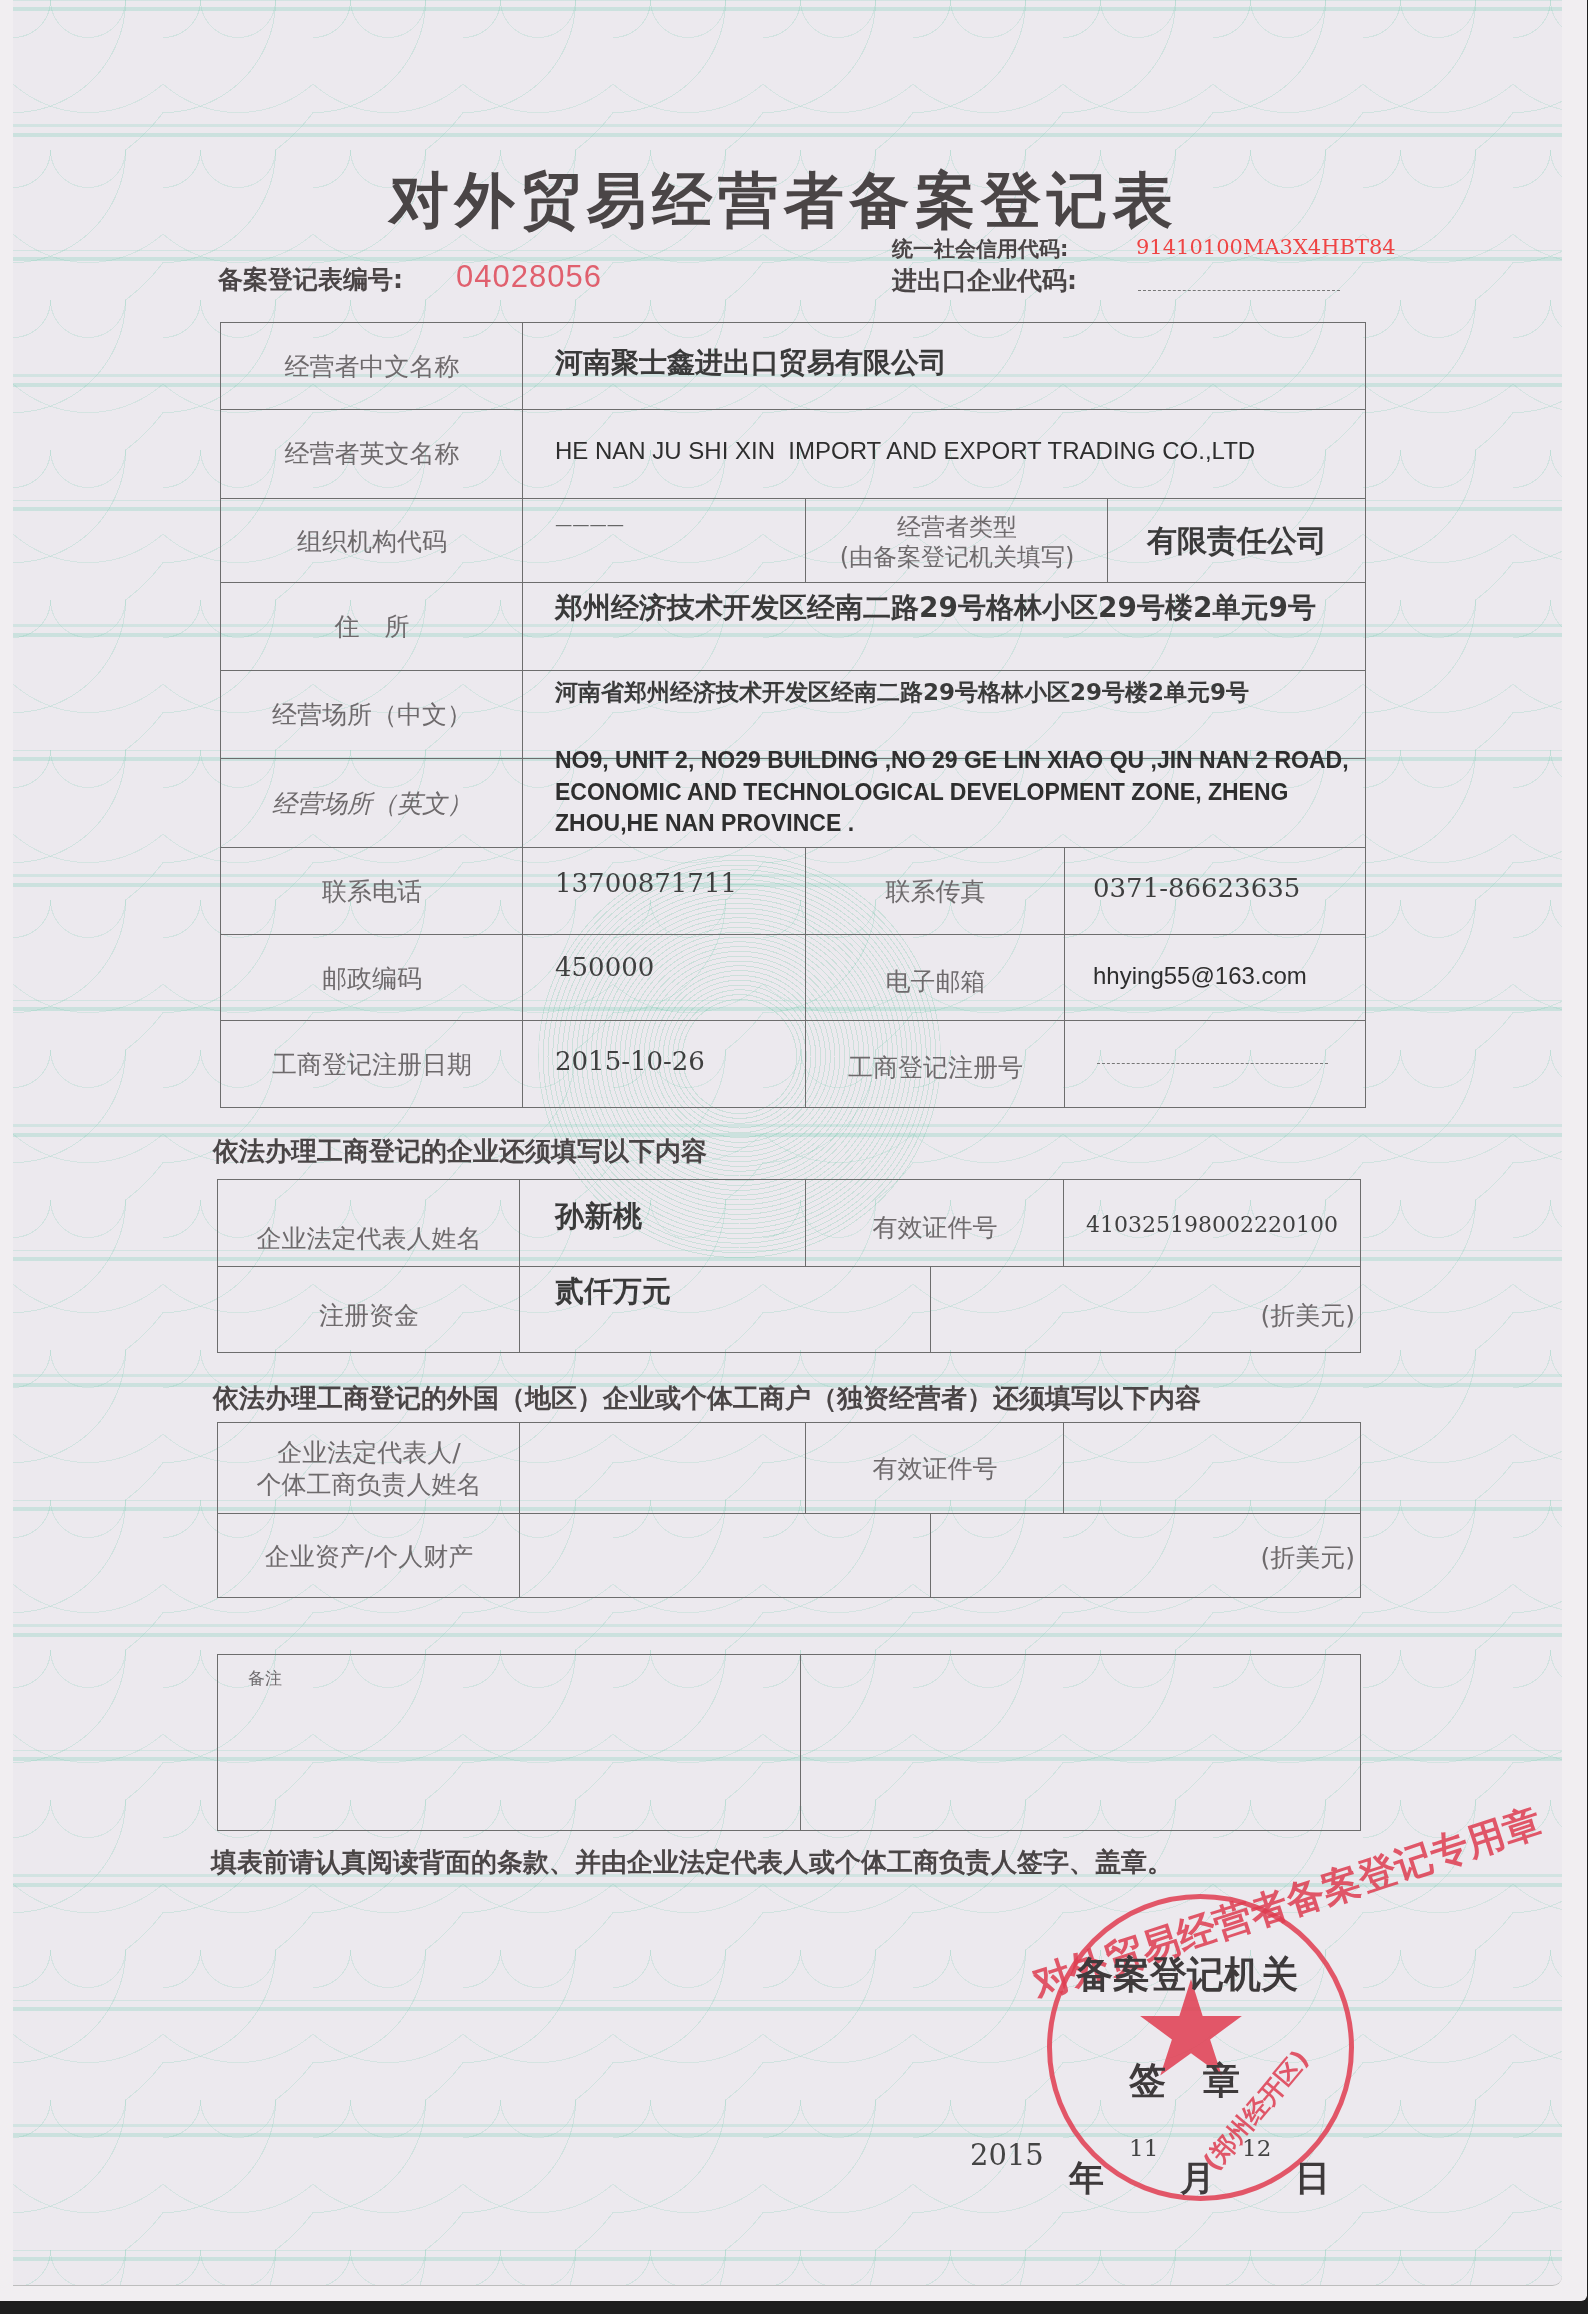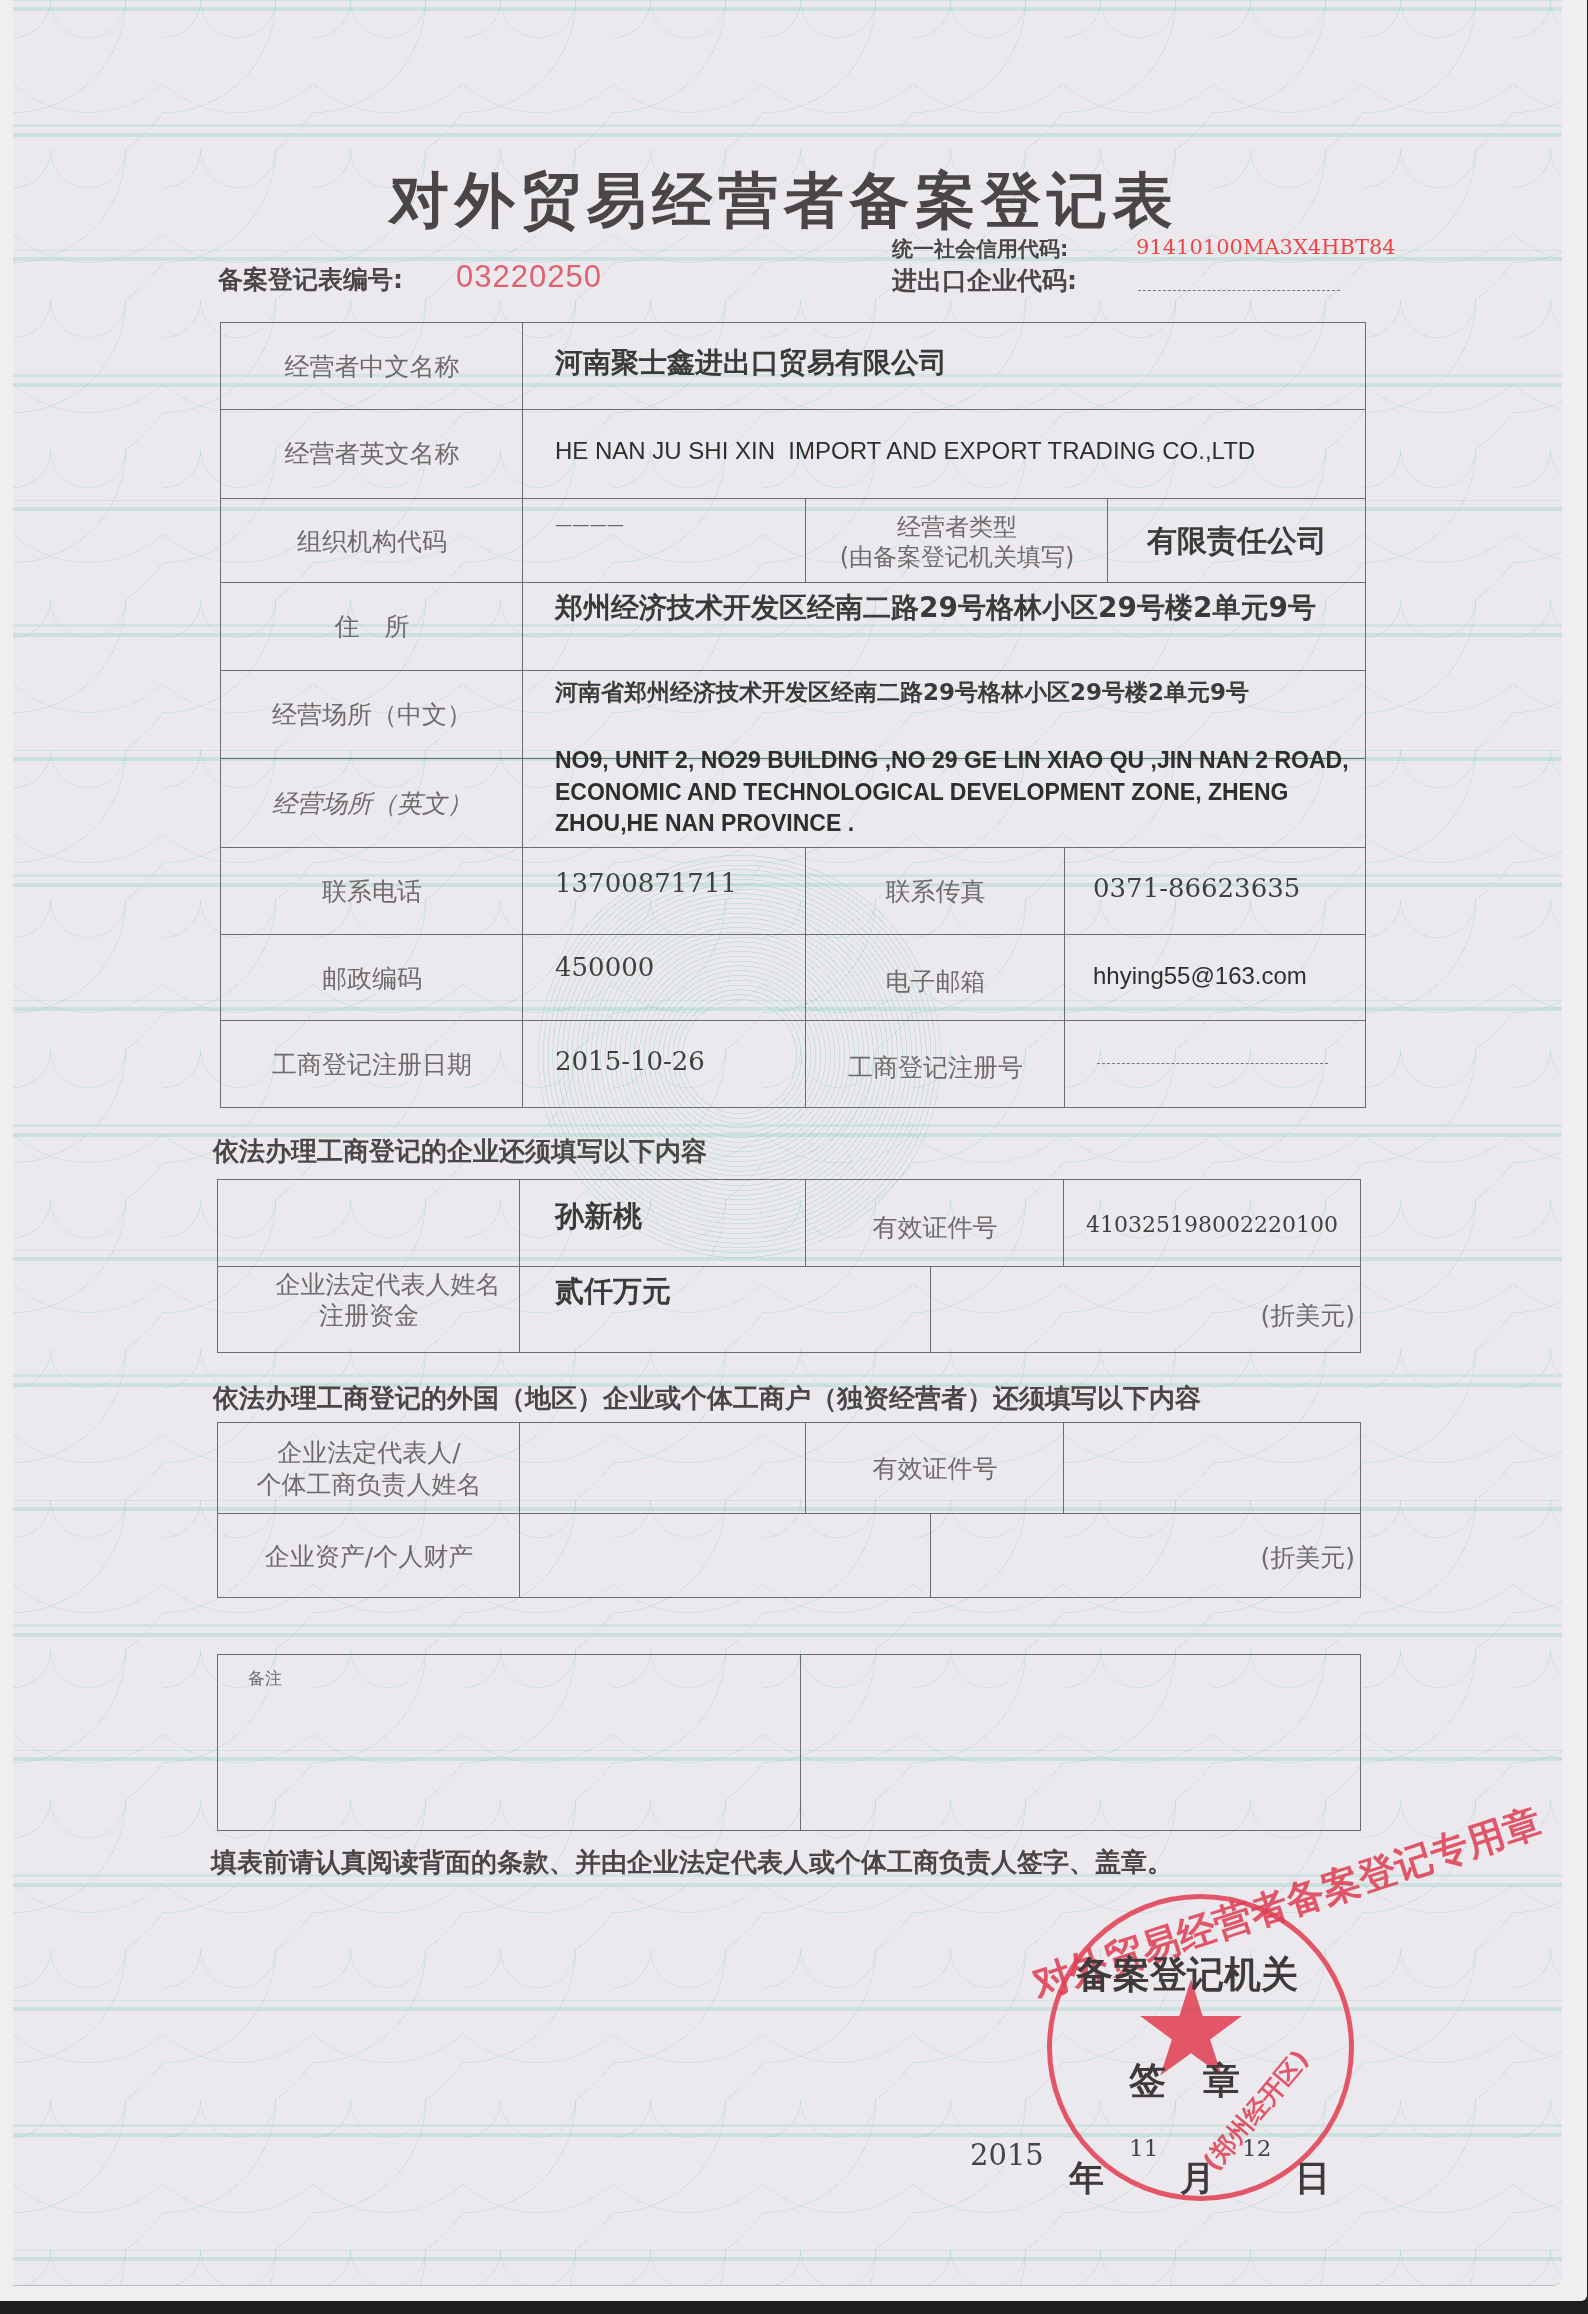--- a/index.html
+++ b/index.html
@@ -73,21 +73,21 @@
 </head>
 <body>
 
 <div class="paper">
   <div class="paper-inner"></div>
 </div>
 <div class="rosette"></div>
 
 <div class="abs title">对外贸易经营者备案登记表</div>
 <div class="abs hdr-label" style="left:218px; top:263px;">备案登记表编号:</div>
-<div class="abs red-no" style="left:456px; top:259px;">03220250</div>
+<div class="abs red-no" style="left:456px; top:259px;">04028056</div>
 <div class="abs hdr-label" style="left:892px; top:235px; font-size:21px;">统一社会信用代码:</div>
 <div class="abs hdr-value" style="left:1136px; top:235px; font-size:21px;">91410100MA3X4HBT84</div>
 <div class="abs hdr-label" style="left:892px; top:264px;">进出口企业代码:</div>
 <div class="abs dash-line" style="left:1138px; top:290px; width:202px;"></div>
 
 <div class="grid" style="left:220px; top:322px; width:1146px; height:786px;"></div>
 <div class="hline" style="left:220px; top:409px; width:1146px;"></div>
 <div class="hline" style="left:220px; top:498px; width:1146px;"></div>
 <div class="hline" style="left:220px; top:582px; width:1146px;"></div>
 <div class="hline" style="left:220px; top:670px; width:1146px;"></div>
@@ -140,21 +140,21 @@
 <div class="abs dash-line" style="left:1097px; top:1063px; width:231px;"></div>
 
 <div class="abs section-head" style="left:213px; top:1134px;">依法办理工商登记的企业还须填写以下内容</div>
 <div class="grid" style="left:217px; top:1179px; width:1144px; height:174px;"></div>
 <div class="hline" style="left:217px; top:1266px; width:1144px;"></div>
 <div class="vline" style="left:519px; top:1179px; height:174px;"></div>
 <div class="vline" style="left:805px; top:1179px; height:87px;"></div>
 <div class="vline" style="left:1063px; top:1179px; height:87px;"></div>
 <div class="vline" style="left:930px; top:1266px; height:86px;"></div>
 
-<div class="lbl" style="left:219px; top:1247px; width:300px; height:76px;padding-left:19px;">企业法定代表人姓名</div>
+<div class="lbl" style="left:219px; top:1201px; width:300px; height:76px;">企业法定代表人姓名</div>
 <div class="val" style="left:555px; top:1181px; width:245px; height:72px; font-weight:bold; font-size:29px;">孙新桃</div>
 <div class="lbl" style="left:807px; top:1181px; width:256px; height:93px;">有效证件号</div>
 <div class="val val-num" style="left:1064px; top:1181px; width:296px; height:86px; justify-content:center; font-size:22px;">410325198002220100</div>
 
 <div class="lbl" style="left:219px; top:1268px; width:300px; height:96px;">注册资金</div>
 <div class="val" style="left:555px; top:1268px; width:365px; height:48px; font-weight:bold; font-size:29px;">贰仟万元</div>
 <div class="lbl" style="left:1201px; top:1292px; width:154px; height:48px; justify-content:flex-end;">(折美元)</div>
 
 <div class="abs section-head" style="left:213px; top:1381px;">依法办理工商登记的外国（地区）企业或个体工商户（独资经营者）还须填写以下内容</div>
 <div class="grid" style="left:217px; top:1422px; width:1144px; height:176px;"></div>

